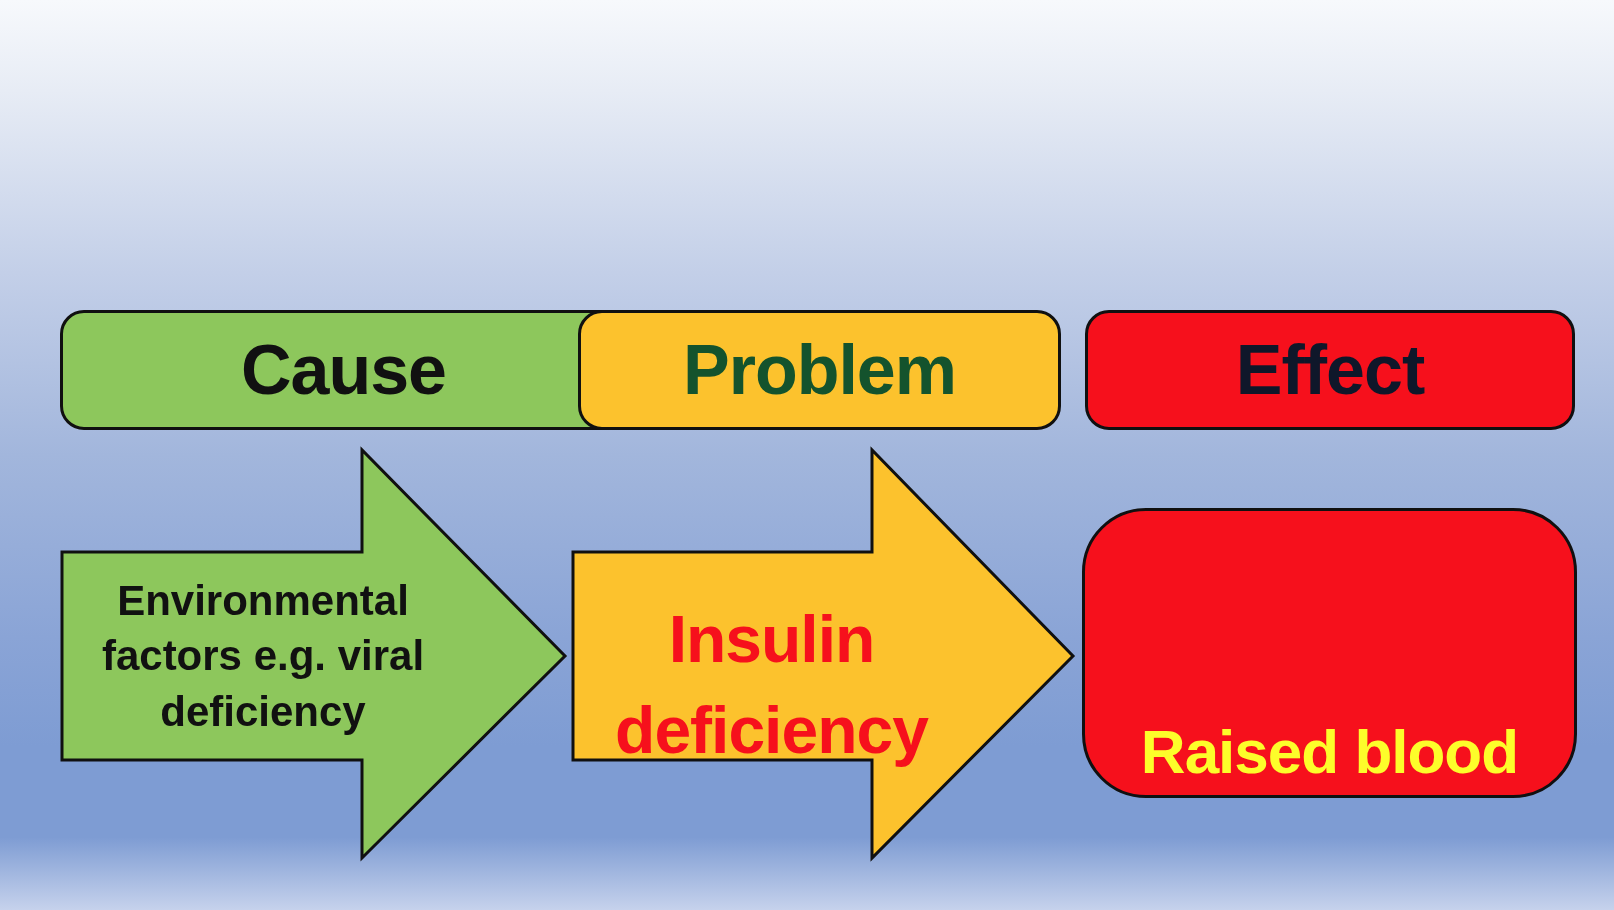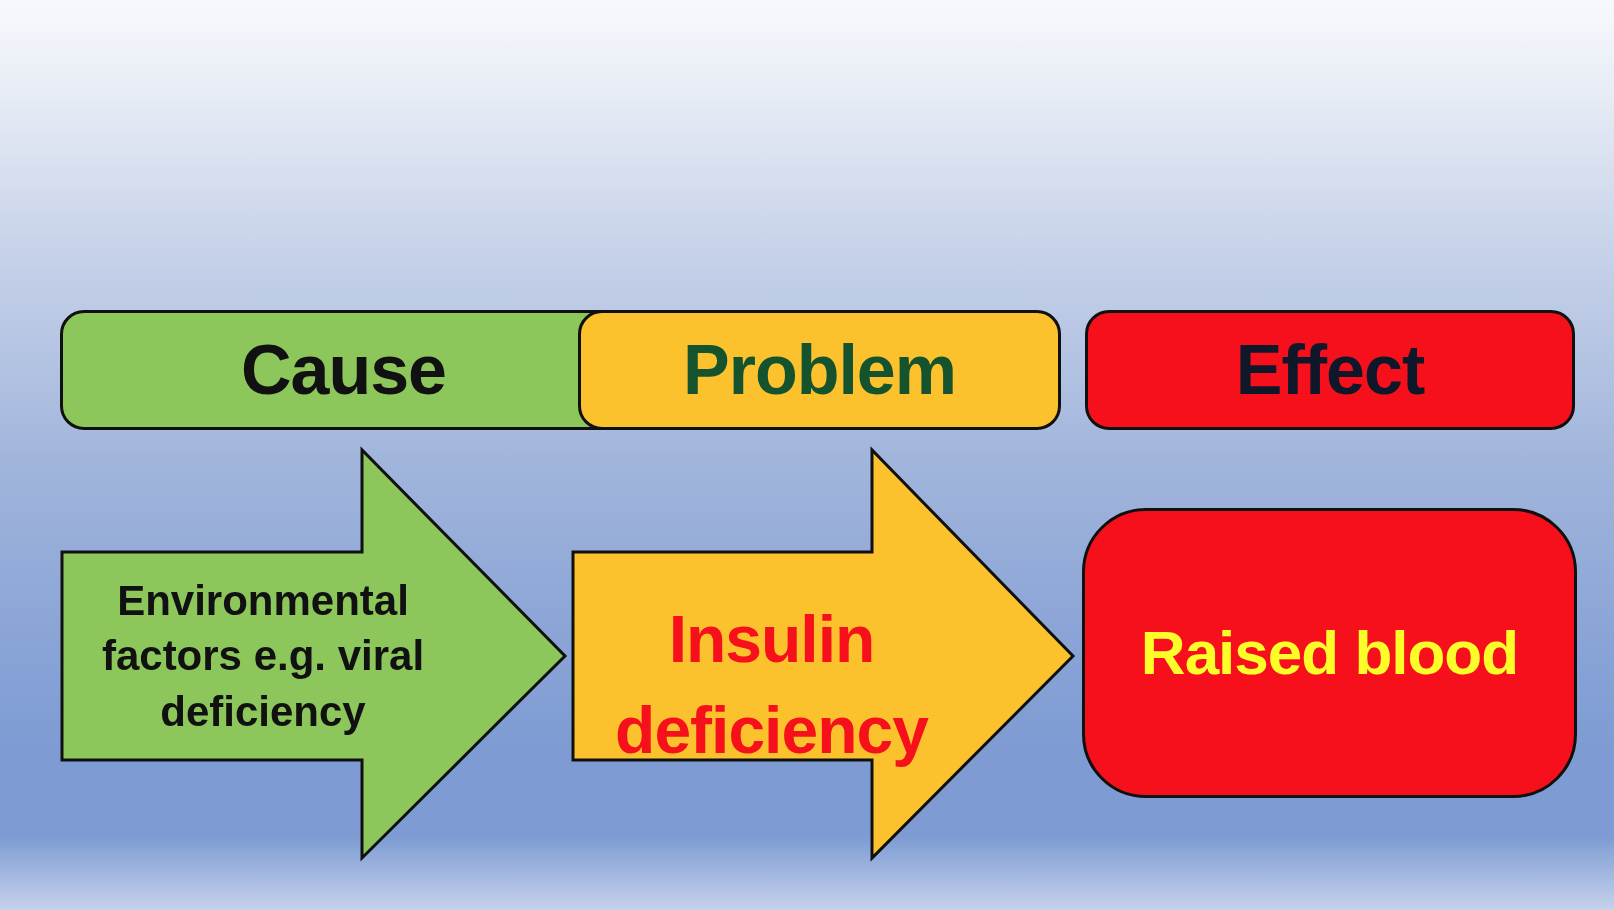--- a/index.html
+++ b/index.html
@@ -110,21 +110,21 @@
     position: absolute;
     left: 1082px;
     top: 508px;
     width: 495px;
     height: 290px;
     border: 3px solid #101010;
     border-radius: 64px;
     box-sizing: border-box;
     display: flex;
     flex-direction: column;
-    justify-content: center;
+    justify-content: flex-end;
     align-items: center;
   }
   .effect-round-box .line {
     font-size: 62px;
     font-weight: 700;
     line-height: 1.38;
     letter-spacing: -1px;
     white-space: nowrap;
   }
 </style>

